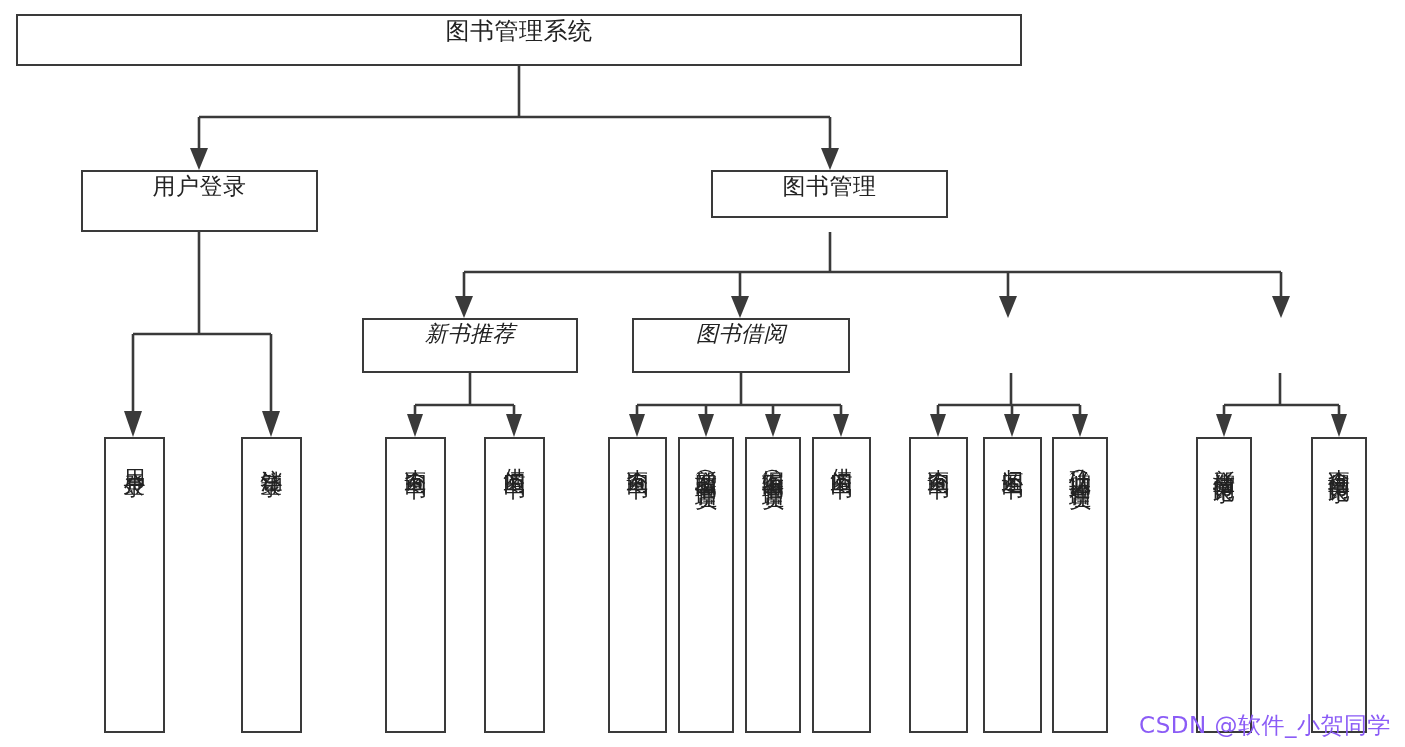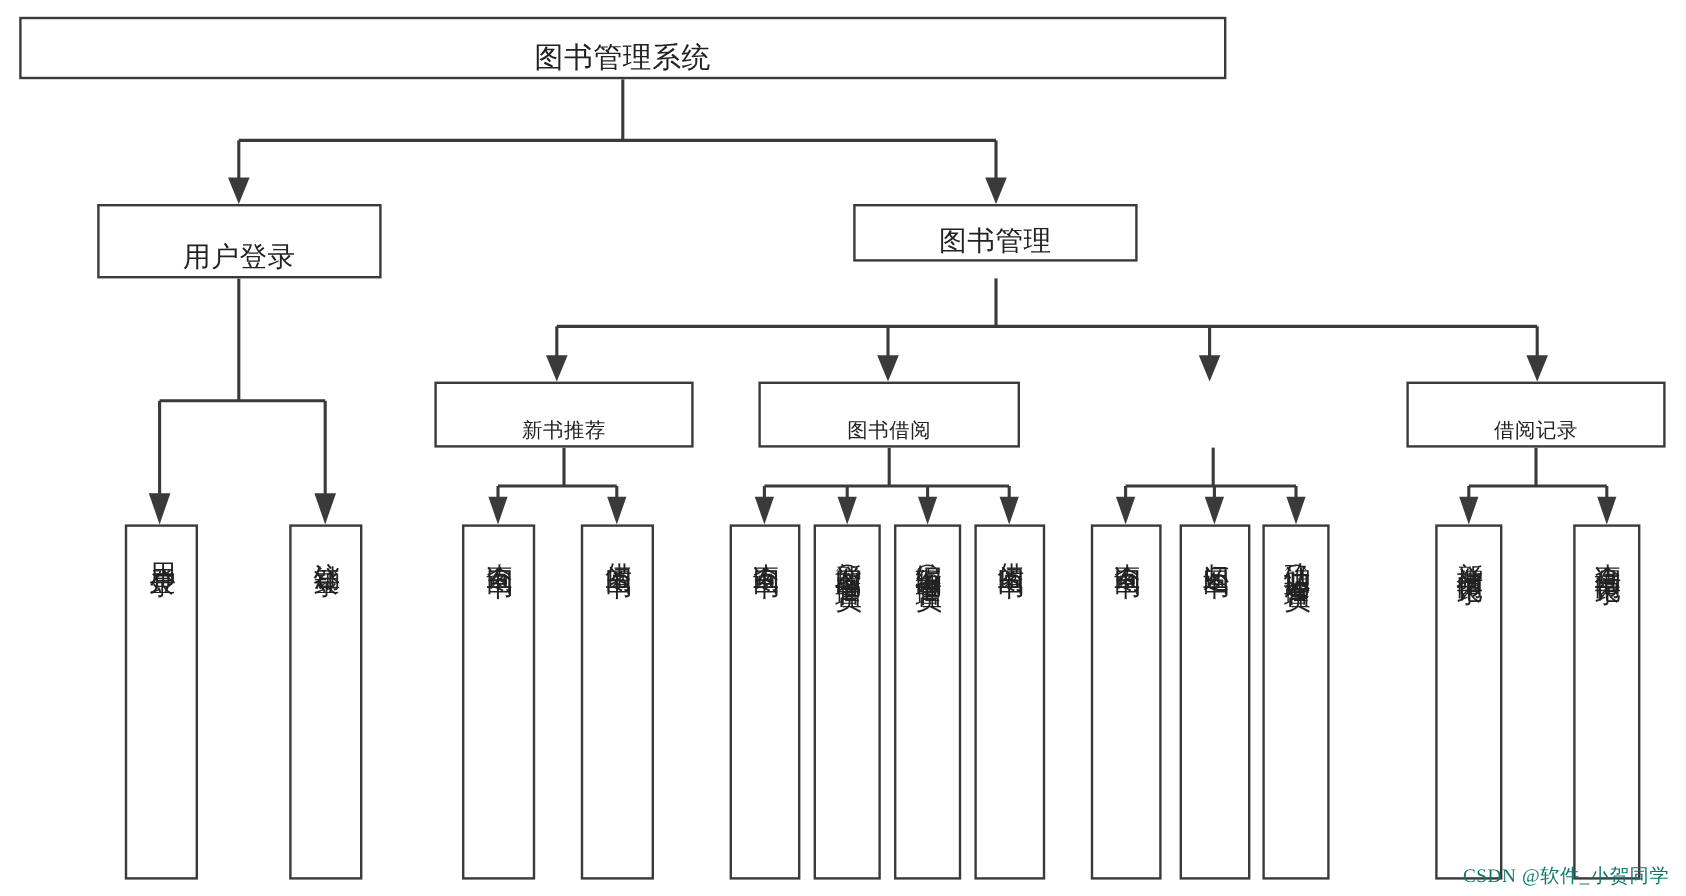--- a/index.html
+++ b/index.html
@@ -25,33 +25,34 @@
     width: 1405px;
     height: 747px;
   }
   
   .node {
     position: absolute;
     box-sizing: border-box;
     border: 2.5px solid #3a3a3a;
     background: #ffffff;
     display: flex;
-    align-items: flex-end;
+    align-items: flex-start;
     justify-content: center;
     color: #222222;
     z-index: 3;
   }
   .node.root {
     font-size: 24px;
   }
   .node.lvl2 {
     font-size: 23px;
   }
   .node.lvl3 {
-    font-size: 17px;
+    font-size: 22px;
+    font-style: italic;
   }
   .node.leaf {
     font-size: 22px;
     align-items: flex-start;
     justify-content: center;
     padding-top: 12px;
   }
   .node .label {
     line-height: 1.28;
     white-space: nowrap;
@@ -62,26 +63,25 @@
     text-orientation: upright;
     letter-spacing: 3px;
     white-space: nowrap;
     line-height: 1;
   }
   
   #watermark {
     position: absolute;
     right: 14px;
     bottom: 6px;
-    font-size: 16px;
-    color: #0f766e;
+    font-size: 23px;
+    color: #8b5cf6;
     white-space: nowrap;
     z-index: 6;
     letter-spacing: 0.5px;
-    font-family: Liberation Serif, serif;
   }
 </style>
 </head>
 <body>
 
 <div id="diagram-root">
 
   <svg id="diagram-svg" viewBox="0 0 1405 747" xmlns="http://www.w3.org/2000/svg">
     <defs>
       <marker id="arrow" viewBox="0 0 12 12" refX="6" refY="10" markerWidth="9" markerHeight="9" orient="auto-start-reverse">
@@ -170,23 +170,20 @@
   <div class="node lvl2" style="left:711px; top:170px; width:237px; height:48px;">
     <span class="label">图书管理</span>
   </div>
 
   <div class="node lvl3" style="left:362px; top:318px; width:216px; height:55px;">
     <span class="label">新书推荐</span>
   </div>
   <div class="node lvl3" style="left:632px; top:318px; width:218px; height:55px;">
     <span class="label">图书借阅</span>
   </div>
-  <div class="node lvl3" style="left:1172px; top:318px; width:216px; height:55px;">
-    <span class="label">借阅记录</span>
-  </div>
 
   <div class="node leaf" style="left:104px; top:437px; width:61px; height:296px;">
     <span class="label">用户登录</span>
   </div>
   <div class="node leaf" style="left:241px; top:437px; width:61px; height:296px;">
     <span class="label">注销登录</span>
   </div>
 
   <div class="node leaf" style="left:385px; top:437px; width:61px; height:296px;">
     <span class="label">查询图书</span>

